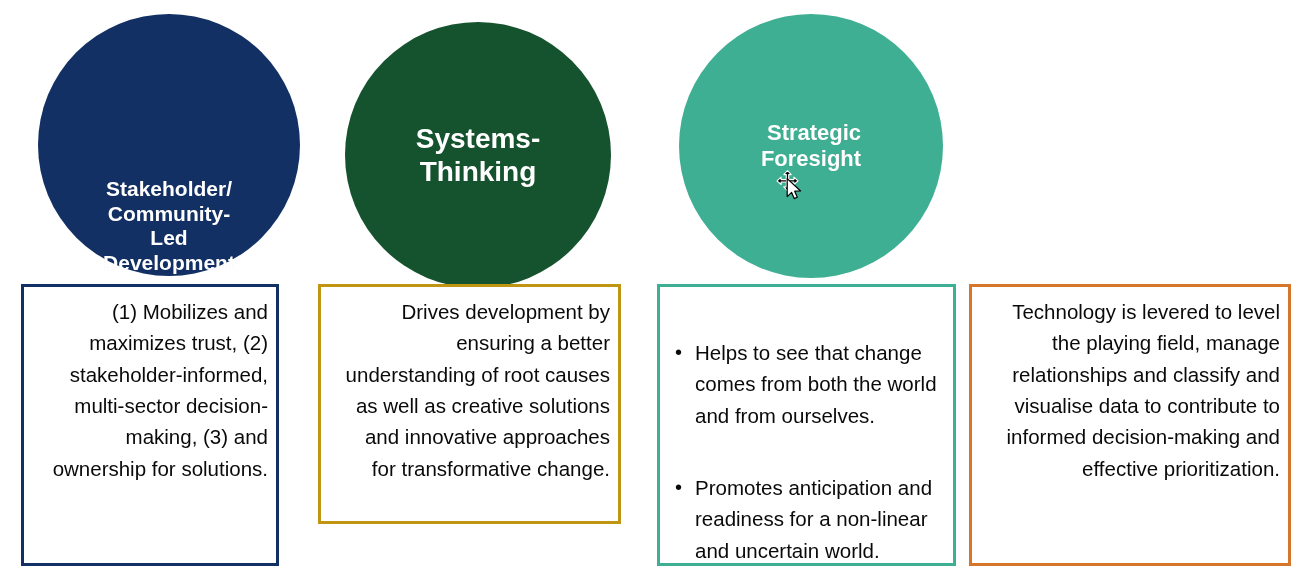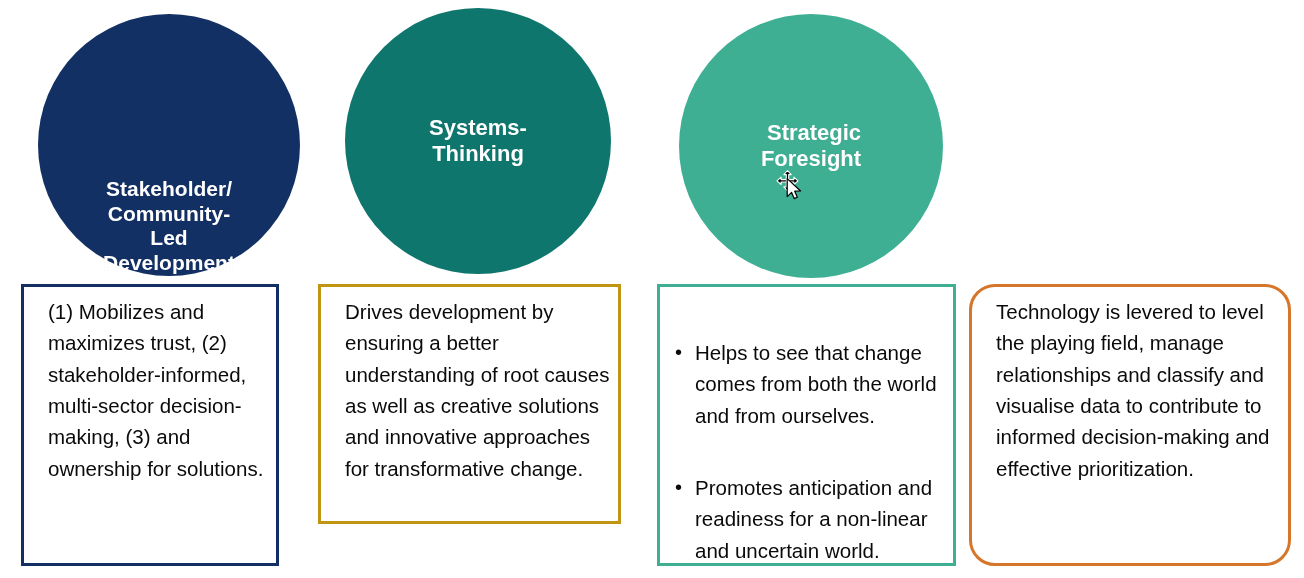--- a/index.html
+++ b/index.html
@@ -38,23 +38,23 @@
     white-space: pre-line;
     text-shadow: 0 0 1px rgba(0,0,0,0.08);
   }
   #circle-1 {
     left: 38px;  top: 14px;  width: 262px; height: 262px;
     background: #123063;
     font-size: 21px;
     align-items: flex-end;
   }
   #circle-2 {
-    left: 345px; top: 8px;  width: 266px; height: 266px;
-    background: #0f766e;
-    font-size: 22px;
+    left: 345px; top: 22px;  width: 266px; height: 266px;
+    background: #14532d;
+    font-size: 28px;
   }
   #circle-3 {
     left: 679px; top: 14px;  width: 264px; height: 264px;
     background: #3FAF93;
     font-size: 22px;
     text-align: right;
   }
   #circle-4 {
     left: 998px; top: 14px;  width: 266px; height: 266px;
     background: #E3711C;
@@ -69,21 +69,21 @@
     color: #0a0a0a;
     font-size: 20.5px;
     line-height: 1.53;
     overflow: hidden;
   }
   .textbox .body {
     display: block;
     white-space: pre-line;
   }
   .textbox.centered {
-    text-align: left;
+    text-align: right;
     padding: 9px 8px 6px 24px;
   }
   .textbox.bulleted {
     text-align: left;
     padding: 9px 10px 6px 12px;
   }
   .bullet-list {
     list-style: none;
     margin: 0;
     padding: 0;
@@ -113,21 +113,21 @@
   #box-2 {
     left: 318px; top: 284px; width: 303px; height: 240px;
     border-width: 3px; border-color: #BF9512;
   }
   #box-3 {
     left: 657px; top: 284px; width: 299px; height: 282px;
     border-width: 3px; border-color: #3FAF93;
   }
   #box-4 {
     left: 969px; top: 284px; width: 322px; height: 282px;
-    border-width: 3px; border-color: #D5762A; border-radius: 26px;
+    border-width: 3px; border-color: #D5762A;
   }
 
   
   #move-cursor {
     position: absolute;
     left: 775px;
     top: 169px;
     width: 34px;
     height: 34px;
     pointer-events: none;

